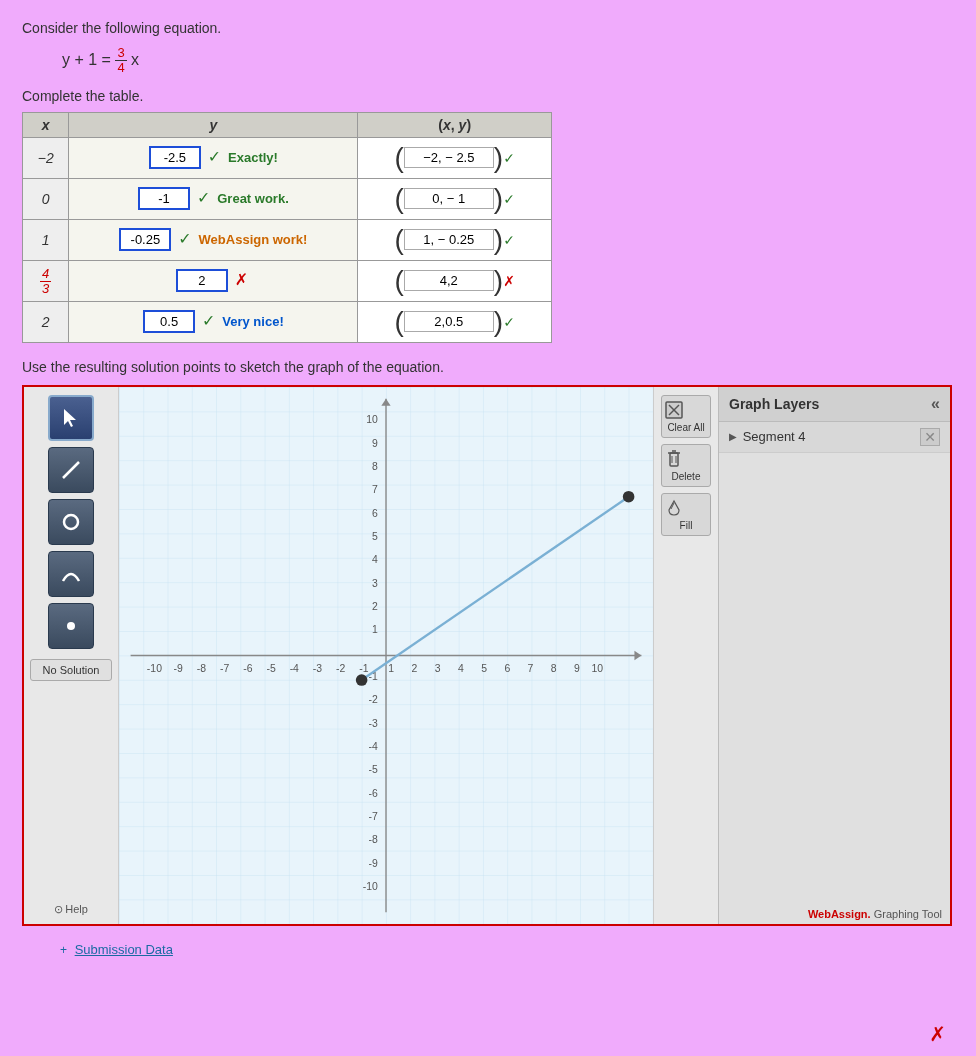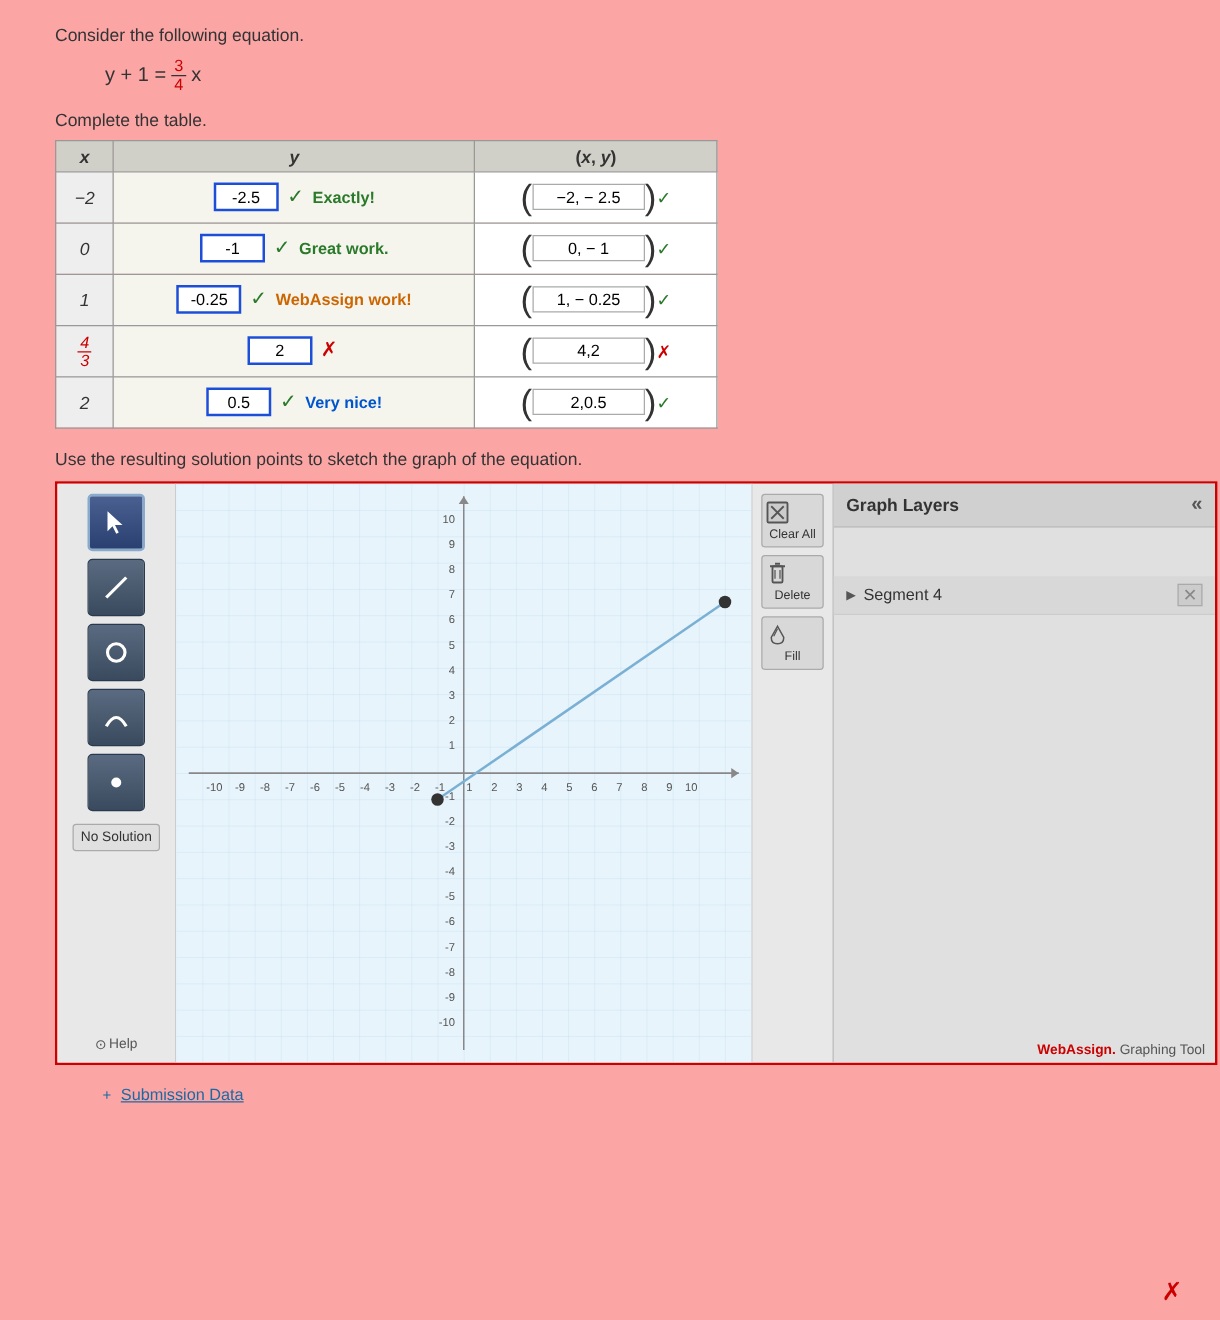--- a/index.html
+++ b/index.html
@@ -1,22 +1,22 @@
 <!DOCTYPE html>
 <html><head>
   <meta charset="utf-8">
   <style>
     * { box-sizing: border-box; margin: 0; padding: 0; }
     body { font-family: Arial, sans-serif; font-size: 14px; background: #fff; color: #333; }
 
     .page-container {
       width: 976px;
       min-height: 1056px;
-      background: #fca5a5;
-      padding: 20px 44px;
+      background: #f0abfc;
+      padding: 20px 22px;
       position: relative;
     }
 
     .intro-text { font-size: 14px; margin-bottom: 10px; }
 
     .equation-block {
       margin: 8px 0 12px 40px;
       font-size: 16px;
     }
 
@@ -131,21 +131,21 @@
       justify-content: center;
       color: #fff;
       font-size: 18px;
     }
     .tool-btn.active {
       background: linear-gradient(180deg, #4a6090 0%, #2a4070 100%);
       border: 2px solid #88aacc;
     }
 
     .no-solution-btn {
-      width: 70px;
+      width: 82px;
       font-size: 11px;
       background: #e0e0e0;
       border: 1px solid #aaa;
       border-radius: 3px;
       padding: 4px 3px;
       cursor: pointer;
       text-align: center;
       margin-top: 4px;
     }
 
@@ -194,26 +194,25 @@
       text-align: center;
       font-size: 10px;
       display: flex;
       flex-direction: column;
       gap: 2px;
     }
     .ctrl-btn svg { width: 20px; height: 20px; }
 
     
     .graph-layers-panel {
-      width: 306px;
+      width: 232px;
       background: #e0e0e0;
       border-left: 1px solid #bbb;
       display: flex;
       flex-direction: column;
-      gap: 39px;
     }
 
     .layers-header {
       display: flex;
       align-items: center;
       justify-content: space-between;
       padding: 8px 10px;
       background: #d0d0d0;
       border-bottom: 1px solid #bbb;
       font-weight: bold;

